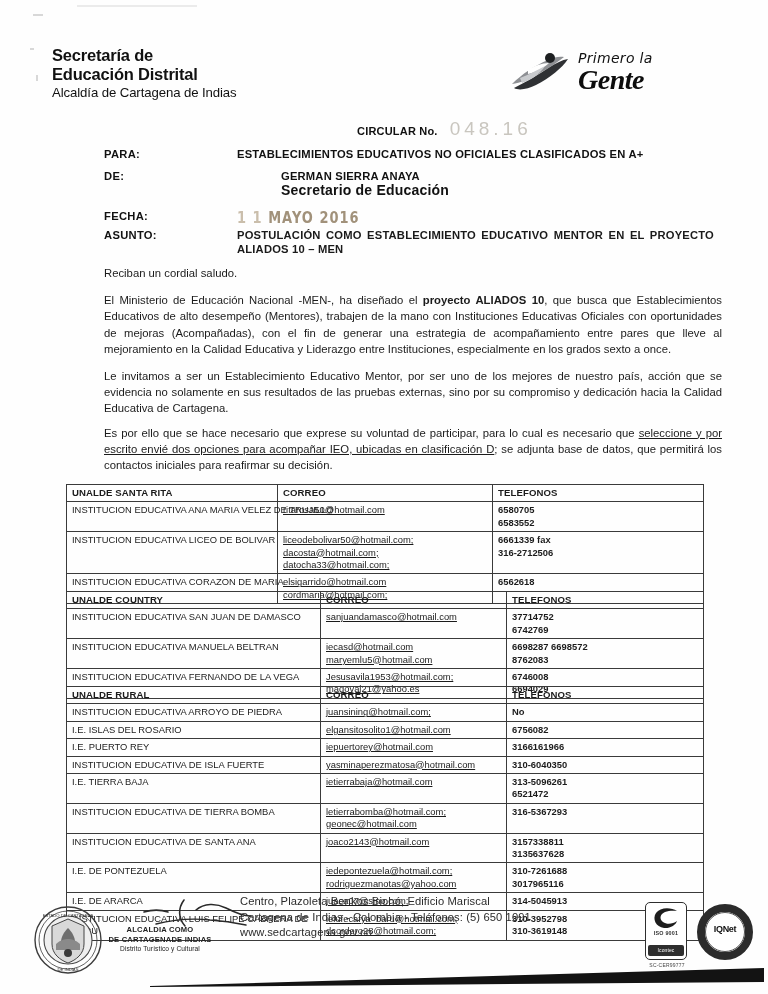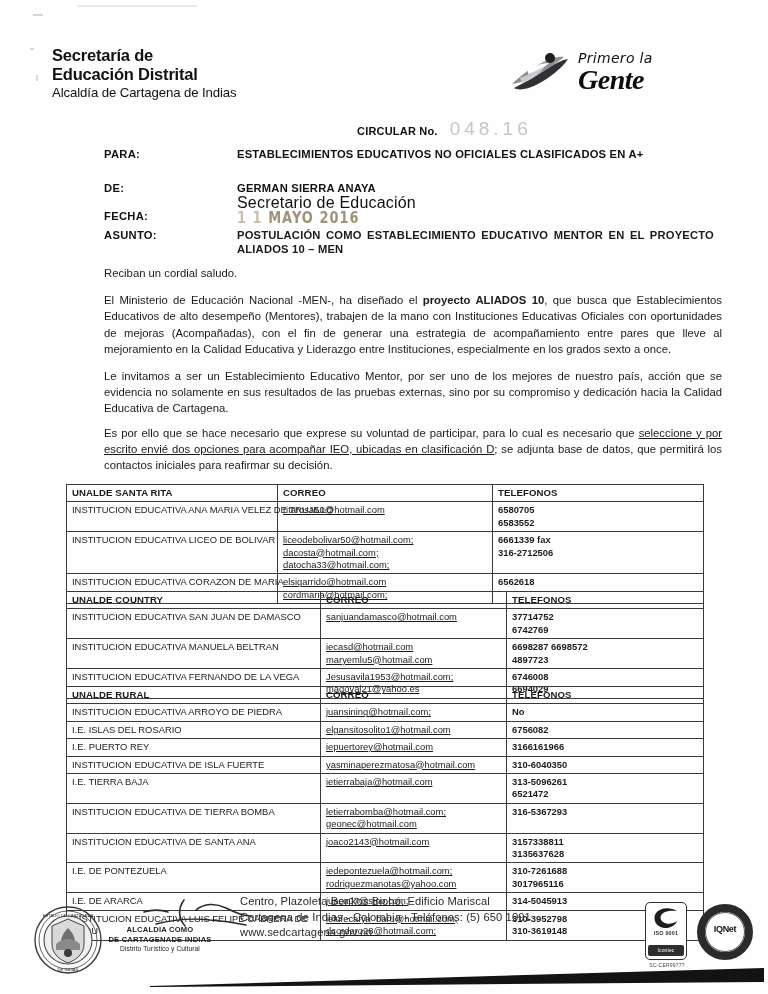--- a/index.html
+++ b/index.html
@@ -123,25 +123,25 @@
   }
   .field-value {
     flex: 1;
     font-size: 11.2px;
     font-weight: bold;
     letter-spacing: 0.2px;
     color: #111;
     line-height: 13.5px;
   }
   .field-value.sub {
-    font-weight: normal;
-    font-size: 16px;
+    font-weight: bold;
+    font-size: 14px;
   }
   .row-para  { top: 0px; }
-  .row-de    { top: 34px; }
+  .row-de    { top: 22px; gap: 44px; }
   .row-fecha { top: 62px; }
   .row-asunto{ top: 81px; }
 
   .asunto-text {
     font-weight: bold;
     font-size: 11.2px;
     line-height: 13.5px;
     text-align: justify;
     width: 477px;
     letter-spacing: 0.2px;
@@ -498,21 +498,21 @@
           </td>
       </tr>
       <tr>
         <td class="nm">INSTITUCION EDUCATIVA MANUELA BELTRAN</td>
         <td>
             <span class="mail">iecasd@hotmail.com</span>
             <span class="mail">maryemlu5@hotmail.com</span>
           </td>
         <td>
             <span class="tel">6698287  6698572</span>
-            <span class="tel">4897723</span>
+            <span class="tel">8762083</span>
           </td>
       </tr>
       <tr>
         <td class="nm">INSTITUCION EDUCATIVA FERNANDO DE LA VEGA</td>
         <td>
             <span class="mail">Jesusavila1953@hotmail.com;</span>
             <span class="mail">magoval21@yahoo.es</span>
           </td>
         <td>
             <span class="tel">6746008</span>

